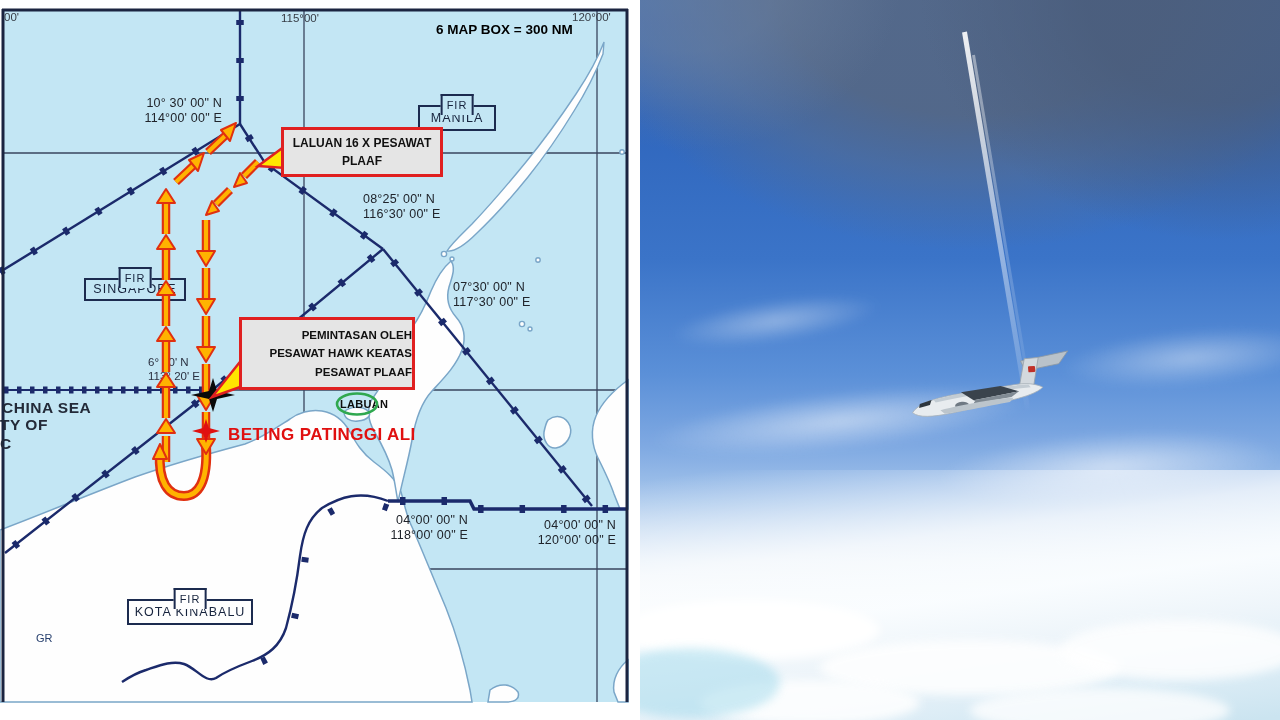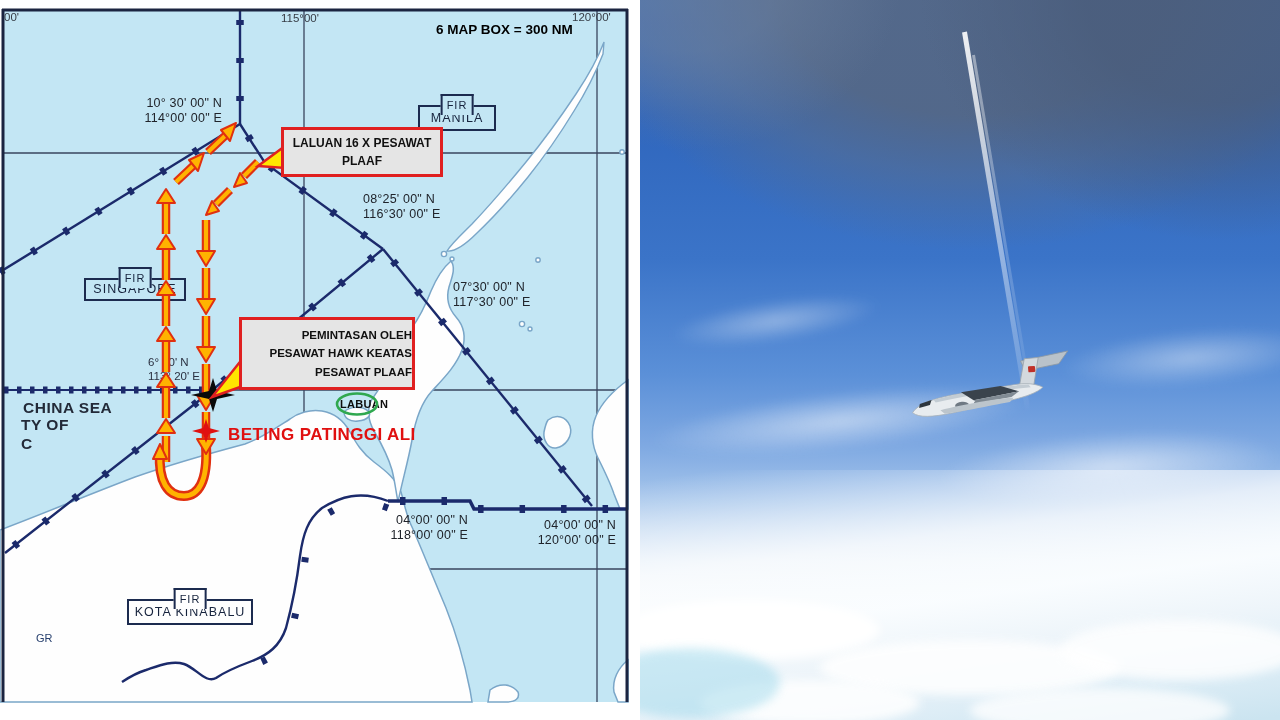--- a/index.html
+++ b/index.html
@@ -7,21 +7,21 @@
         font-family:"Liberation Sans",sans-serif;}
   svg{position:absolute;left:0;top:0;pointer-events:none;}
 
   
   #map-panel{position:absolute;left:0;top:0;width:640px;height:720px;background:#ffffff;}
   #map-sea{position:absolute;left:3px;top:10px;width:624px;height:692px;background:#c3e6f4;}
   .lbl{position:absolute;font-family:"Liberation Sans",sans-serif;color:#1d1d1d;white-space:nowrap;}
   .coord{font-size:12.5px;line-height:1.18;letter-spacing:.2px;color:#20242b;}
   .coord.right{text-align:right;}
   .merid{font-size:11.5px;color:#363c45;}
-  .seatxt{font-size:15.5px;color:#232a38;letter-spacing:.5px;font-weight:bold;margin-left:21px;}
+  .seatxt{font-size:15.5px;color:#232a38;letter-spacing:.5px;font-weight:bold;}
   .smallfrag{font-size:11px;color:#27406e;}
   .partialcoord{font-size:11.5px;line-height:1.2;color:#2a3040;}
 
   .firbox{position:absolute;border:2px solid #1c2b4f;color:#16233d;text-align:center;
           font-family:"Liberation Sans",sans-serif;letter-spacing:1px;}
   .firtab{position:absolute;top:-13px;left:50%;transform:translateX(-50%);
           border:2px solid #1c2b4f;border-bottom:none;font-size:11px;line-height:11px;
           padding:4px 4px;letter-spacing:1px;}
   .tab-sea{background:#c3e6f4;}
   .tab-land{background:#ffffff;}

